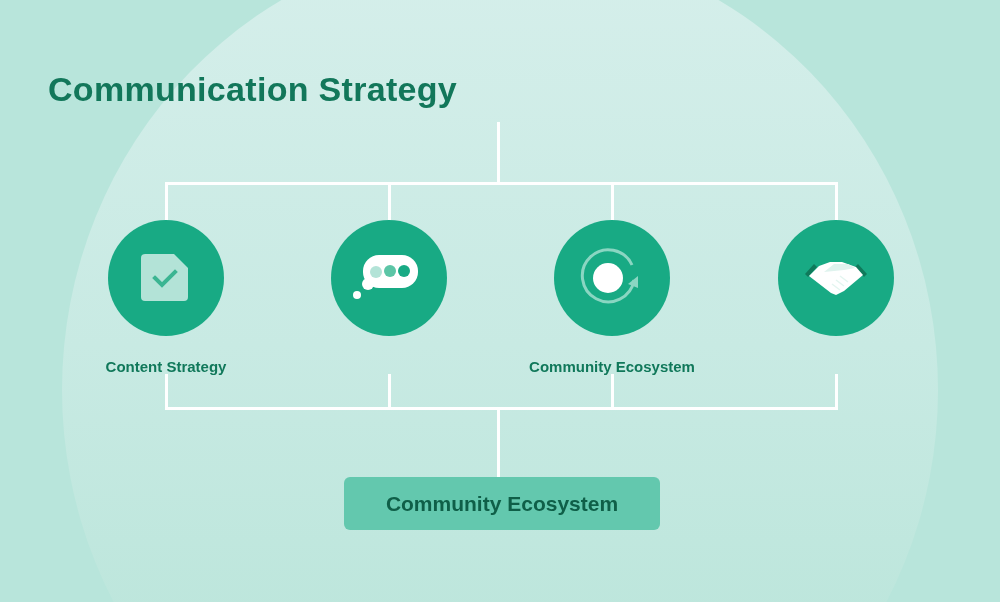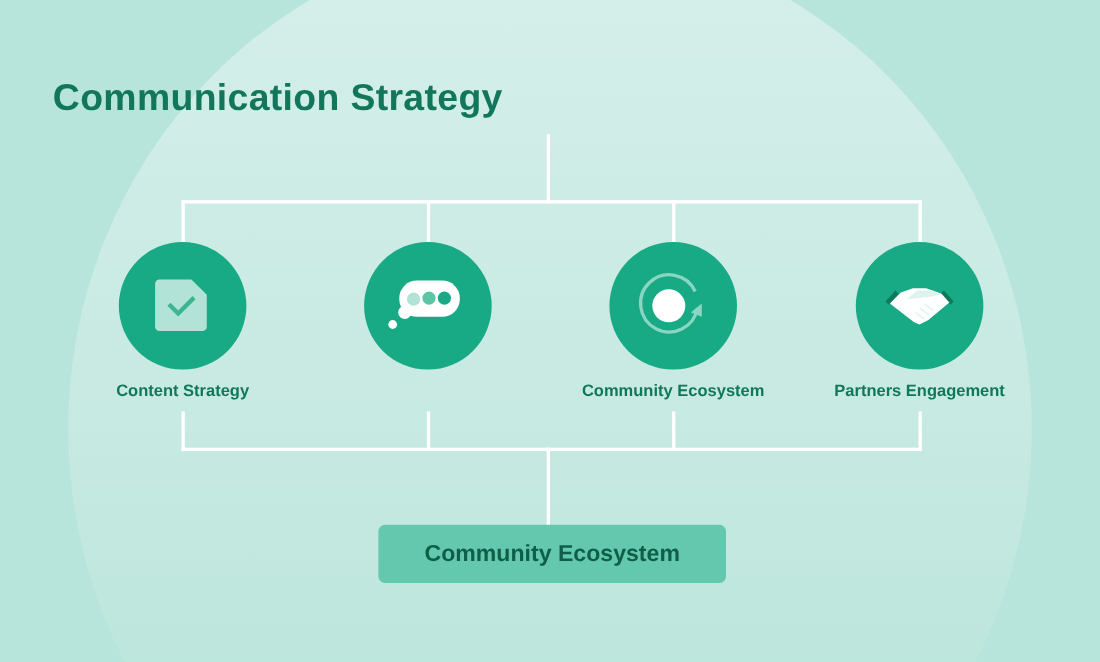--- a/index.html
+++ b/index.html
@@ -18,21 +18,21 @@
     font-size: 34px; font-weight: bold; color: #12775a; letter-spacing: 0.3px; padding-left: 48px;
   }
   .line { position: absolute; background: #ffffff; }
   .node { position: absolute; width: 200px; text-align: center; }
   .circle {
     width: 116px; height: 116px; border-radius: 50%; background: #18aa84;
     margin: 0 auto; position: relative;
   }
   .circle svg { position: absolute; left: 0; top: 0; }
   .label {
-    margin-top: 11px; font-size: 15px; font-weight: bold; color: #10785a;
+    margin-top: 22px; font-size: 15px; font-weight: bold; color: #10785a;
     white-space: nowrap;
   }
   .result {
     position: absolute; left: 344px; top: 477px; width: 316px; height: 53px;
     border-radius: 6px; background: #63c8ae;
     display: flex; align-items: center; justify-content: center;
     font-size: 21px; font-weight: bold; color: #0f5f48;
   }
 </style>
 </head>
@@ -93,18 +93,17 @@
 <div class="node" style="left:736px; top:220px;">
   <div class="circle">
     <svg width="116" height="116" viewBox="0 0 116 116">
       <path d="M27 54 L36 44 L39 47 L30 57 Z" fill="#0f7a5b"></path>
       <path d="M89 54 L80 44 L77 47 L86 57 Z" fill="#0f7a5b"></path>
       <path d="M31 56 L41 46 L52 42 L64 42 L78 47 L85 55 L66 71 L58 75 L53 73 Z" fill="#ffffff"></path>
       <path d="M46 52 L56 44 L70 44 L77 48 L66 50 Z" fill="#dff3ee"></path>
       <path d="M58 60 L66 66 M54 64 L62 70 M62 56 L70 62" stroke="#e4f5f0" stroke-width="1.5"></path>
     </svg>
   </div>
-  <div class="label">Partners Engagement</div>
 </div>
 
 <div class="result">
   <span>Community Ecosystem</span>
 </div>
 
 </body></html>

